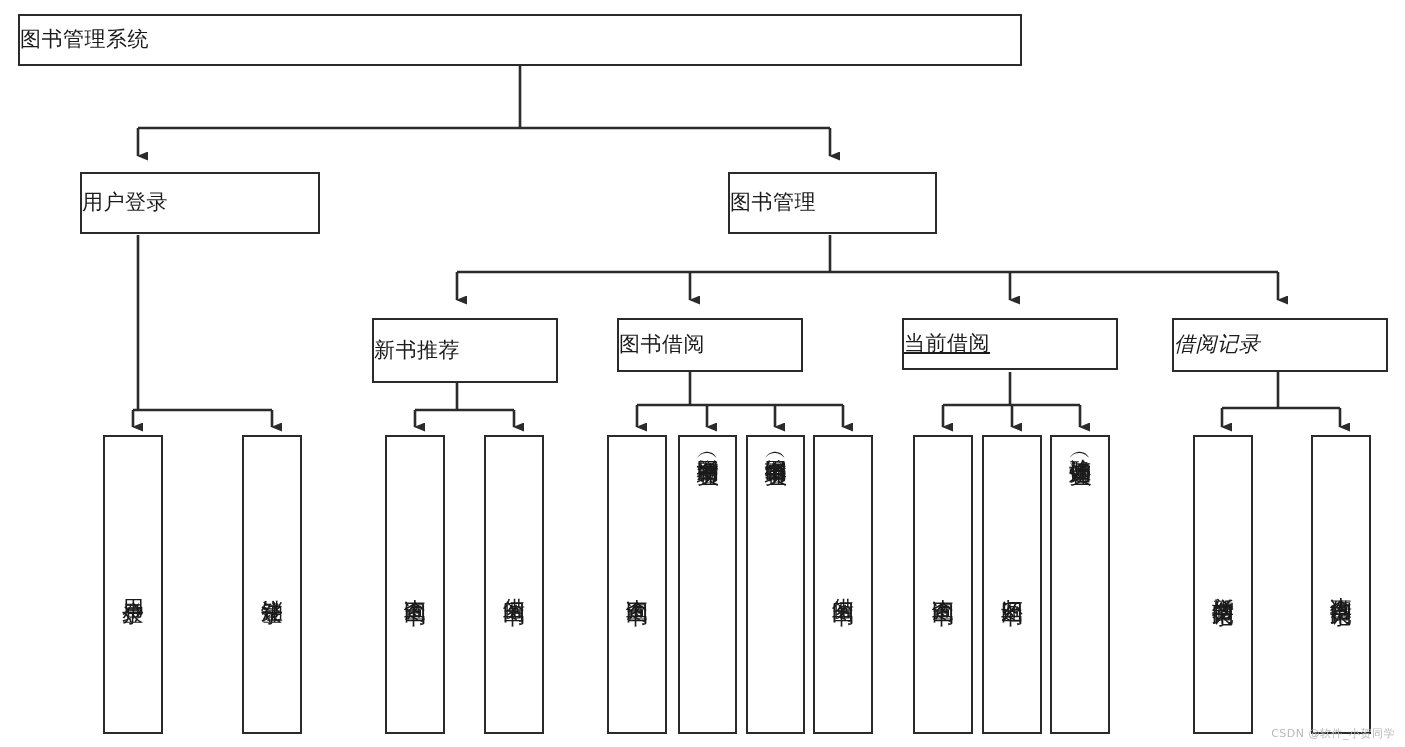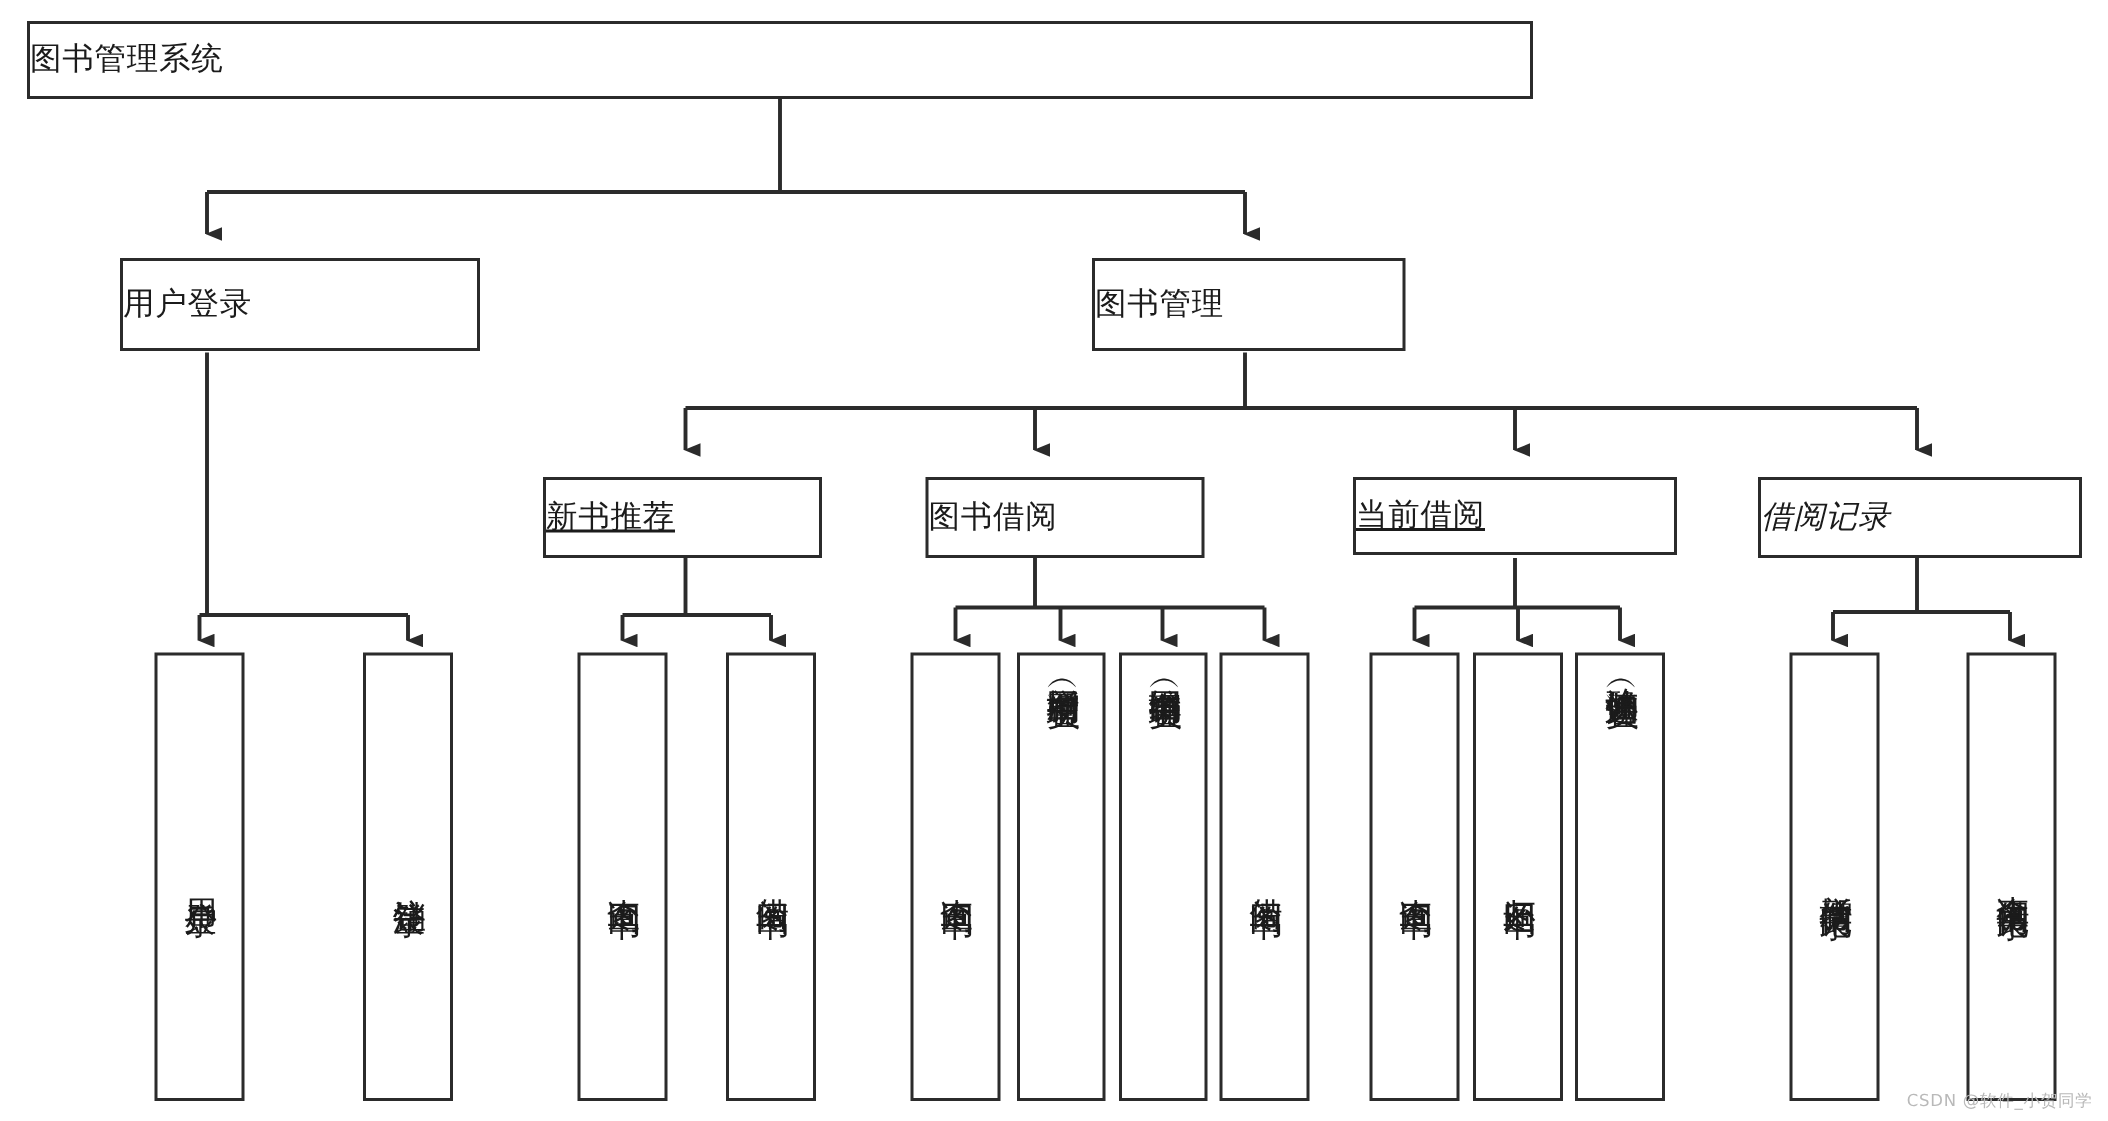--- a/index.html
+++ b/index.html
@@ -140,21 +140,21 @@
     <span class="node-label">图书管理系统</span>
   </div>
 
   <div class="node" style="left:80px; top:172px; width:240px; height:62px;">
     <span class="node-label">用户登录</span>
   </div>
   <div class="node" style="left:712px; top:172px; width:209px; height:62px;margin-left:16px;">
     <span class="node-label">图书管理</span>
   </div>
 
-  <div class="node" style="left:362px; top:318px; width:186px; height:54px;text-decoration:underline;">
+  <div class="node" style="left:372px; top:318px; width:186px; height:65px;">
     <span class="node-label">新书推荐</span>
   </div>
   <div class="node" style="left:617px; top:318px; width:186px; height:54px;">
     <span class="node-label">图书借阅</span>
   </div>
   <div class="node" style="left:902px; top:318px; width:216px; height:52px;text-decoration:underline;">
     <span class="node-label">当前借阅</span>
   </div>
   <div class="node" style="left:1172px; top:318px; width:216px; height:54px;font-style:italic;">
     <span class="node-label">借阅记录</span>

